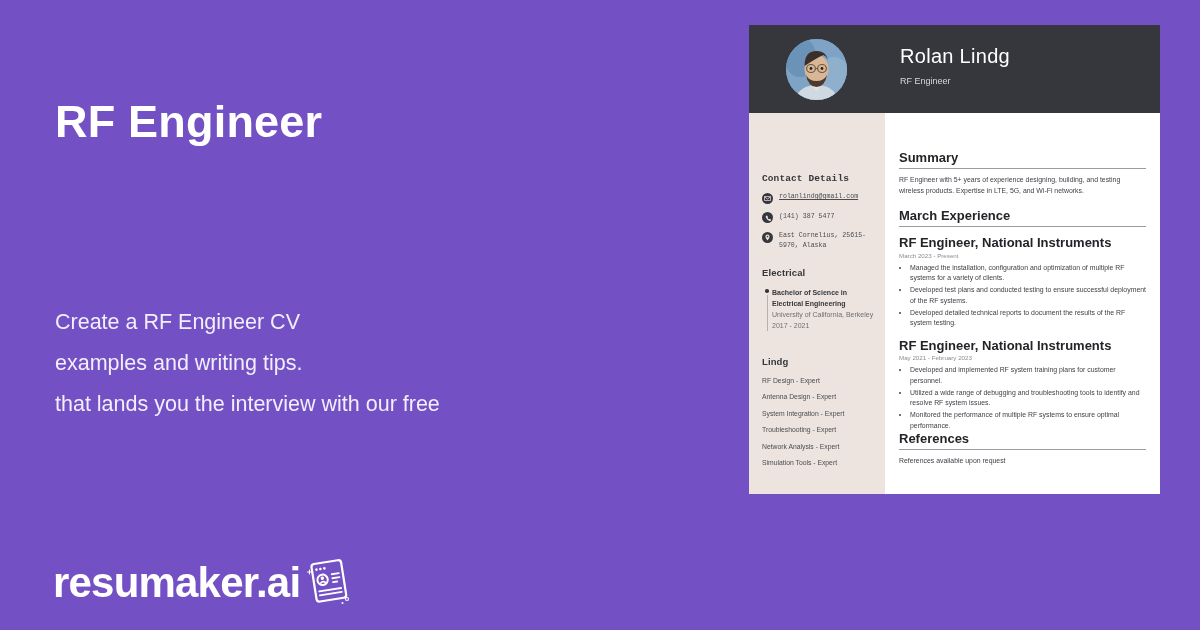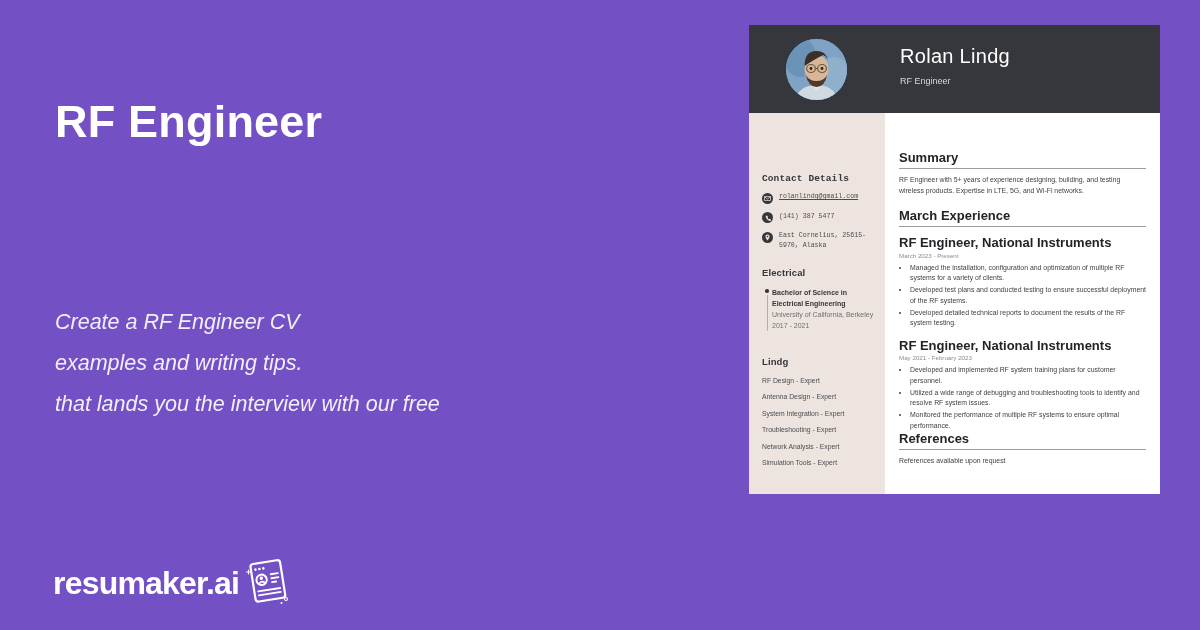--- a/index.html
+++ b/index.html
@@ -12,26 +12,26 @@
   }
 
   
   .promo { position:absolute; left:55px; top:96px; width:640px; }
   .promo-title {
     font-size:45px; line-height:51px; font-weight:700; color:#ffffff;
     letter-spacing:0.2px;
   }
   .promo-sub {
     position:absolute; left:55px; top:302px; width:640px;
-    font-size:21.5px; line-height:41px; color:#f2eefc; font-weight:400;font-style:italic;
+    font-size:21.5px; line-height:41px; color:#f2eefc; font-weight:400;
   }
 
   
   .logo { position:absolute; left:53px; top:557px; display:flex; align-items:center; }
-  .logo-text { font-size:32px; font-weight:700; color:#ffffff; letter-spacing:-0.8px; }
+  .logo-text { font-size:42px; font-weight:700; color:#ffffff; letter-spacing:-0.8px; }
   .logo-mark { margin-left:4px; }
 
   
   .card {
     position:absolute; left:749px; top:25px; width:411px; height:469px;
     background:#ffffff; overflow:hidden;
   }
   .card-header {
     position:absolute; left:0; top:0; width:411px; height:88px;
     background:#35373c;

